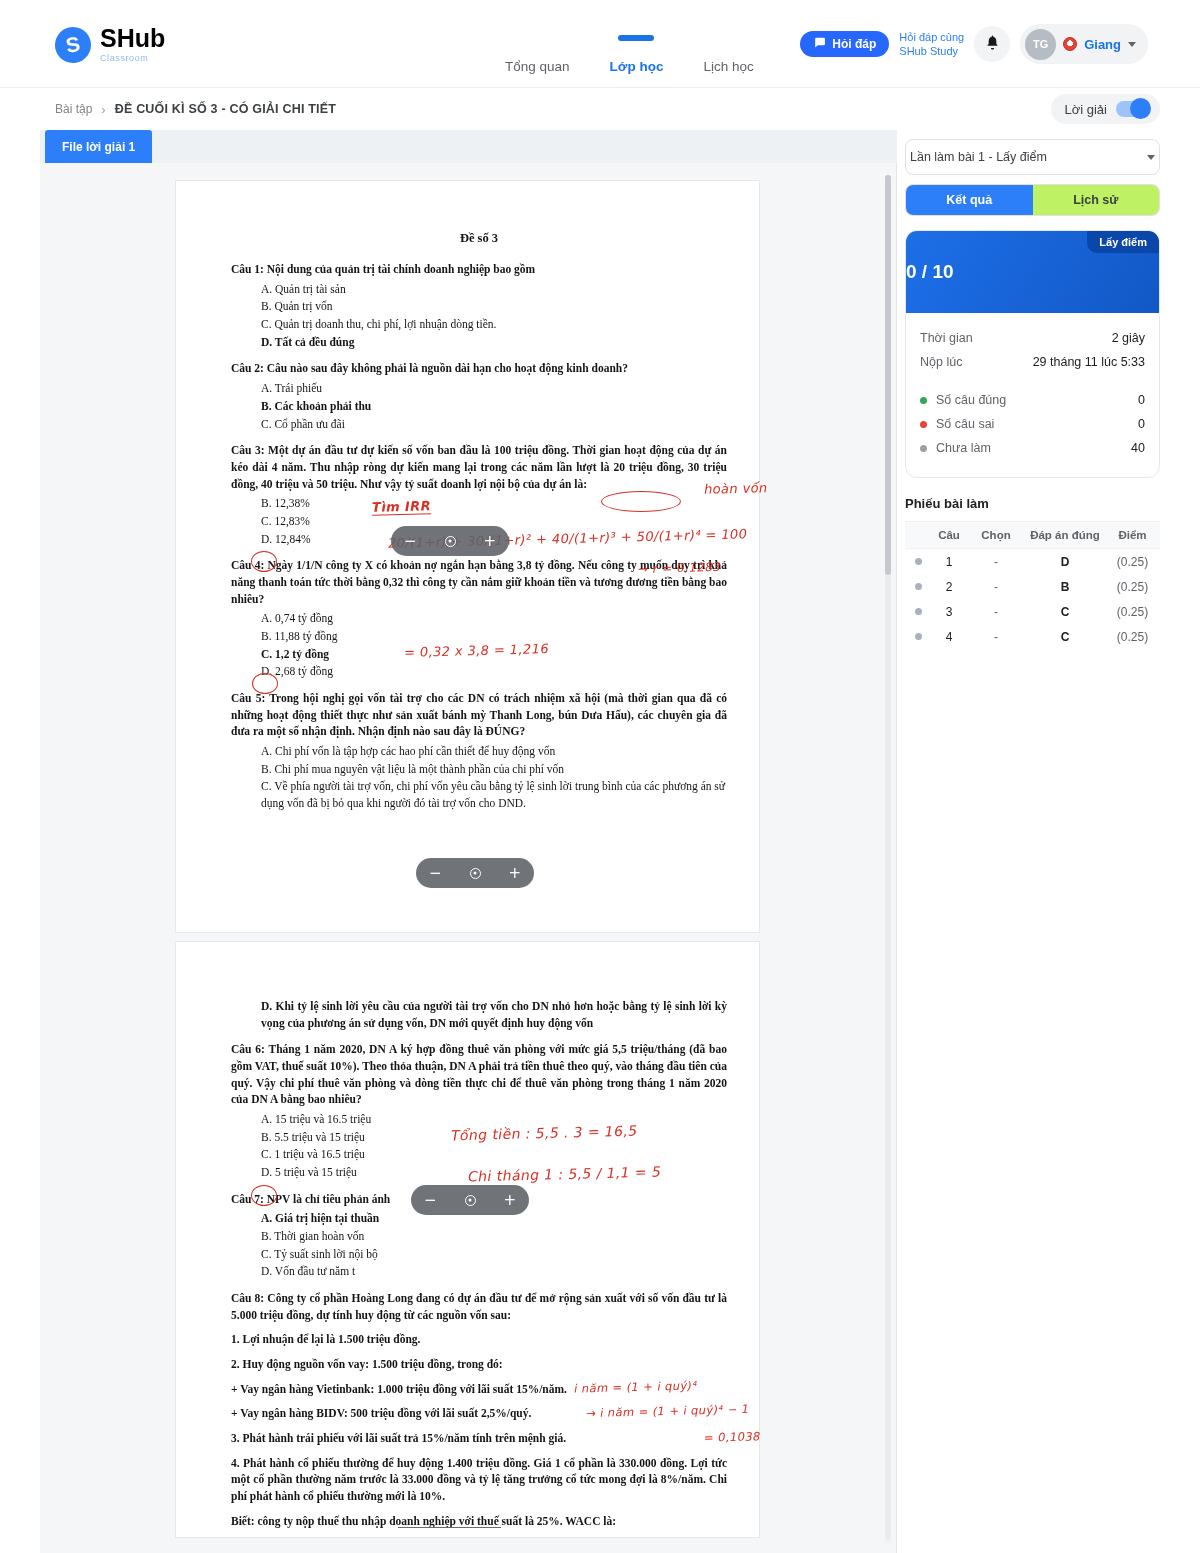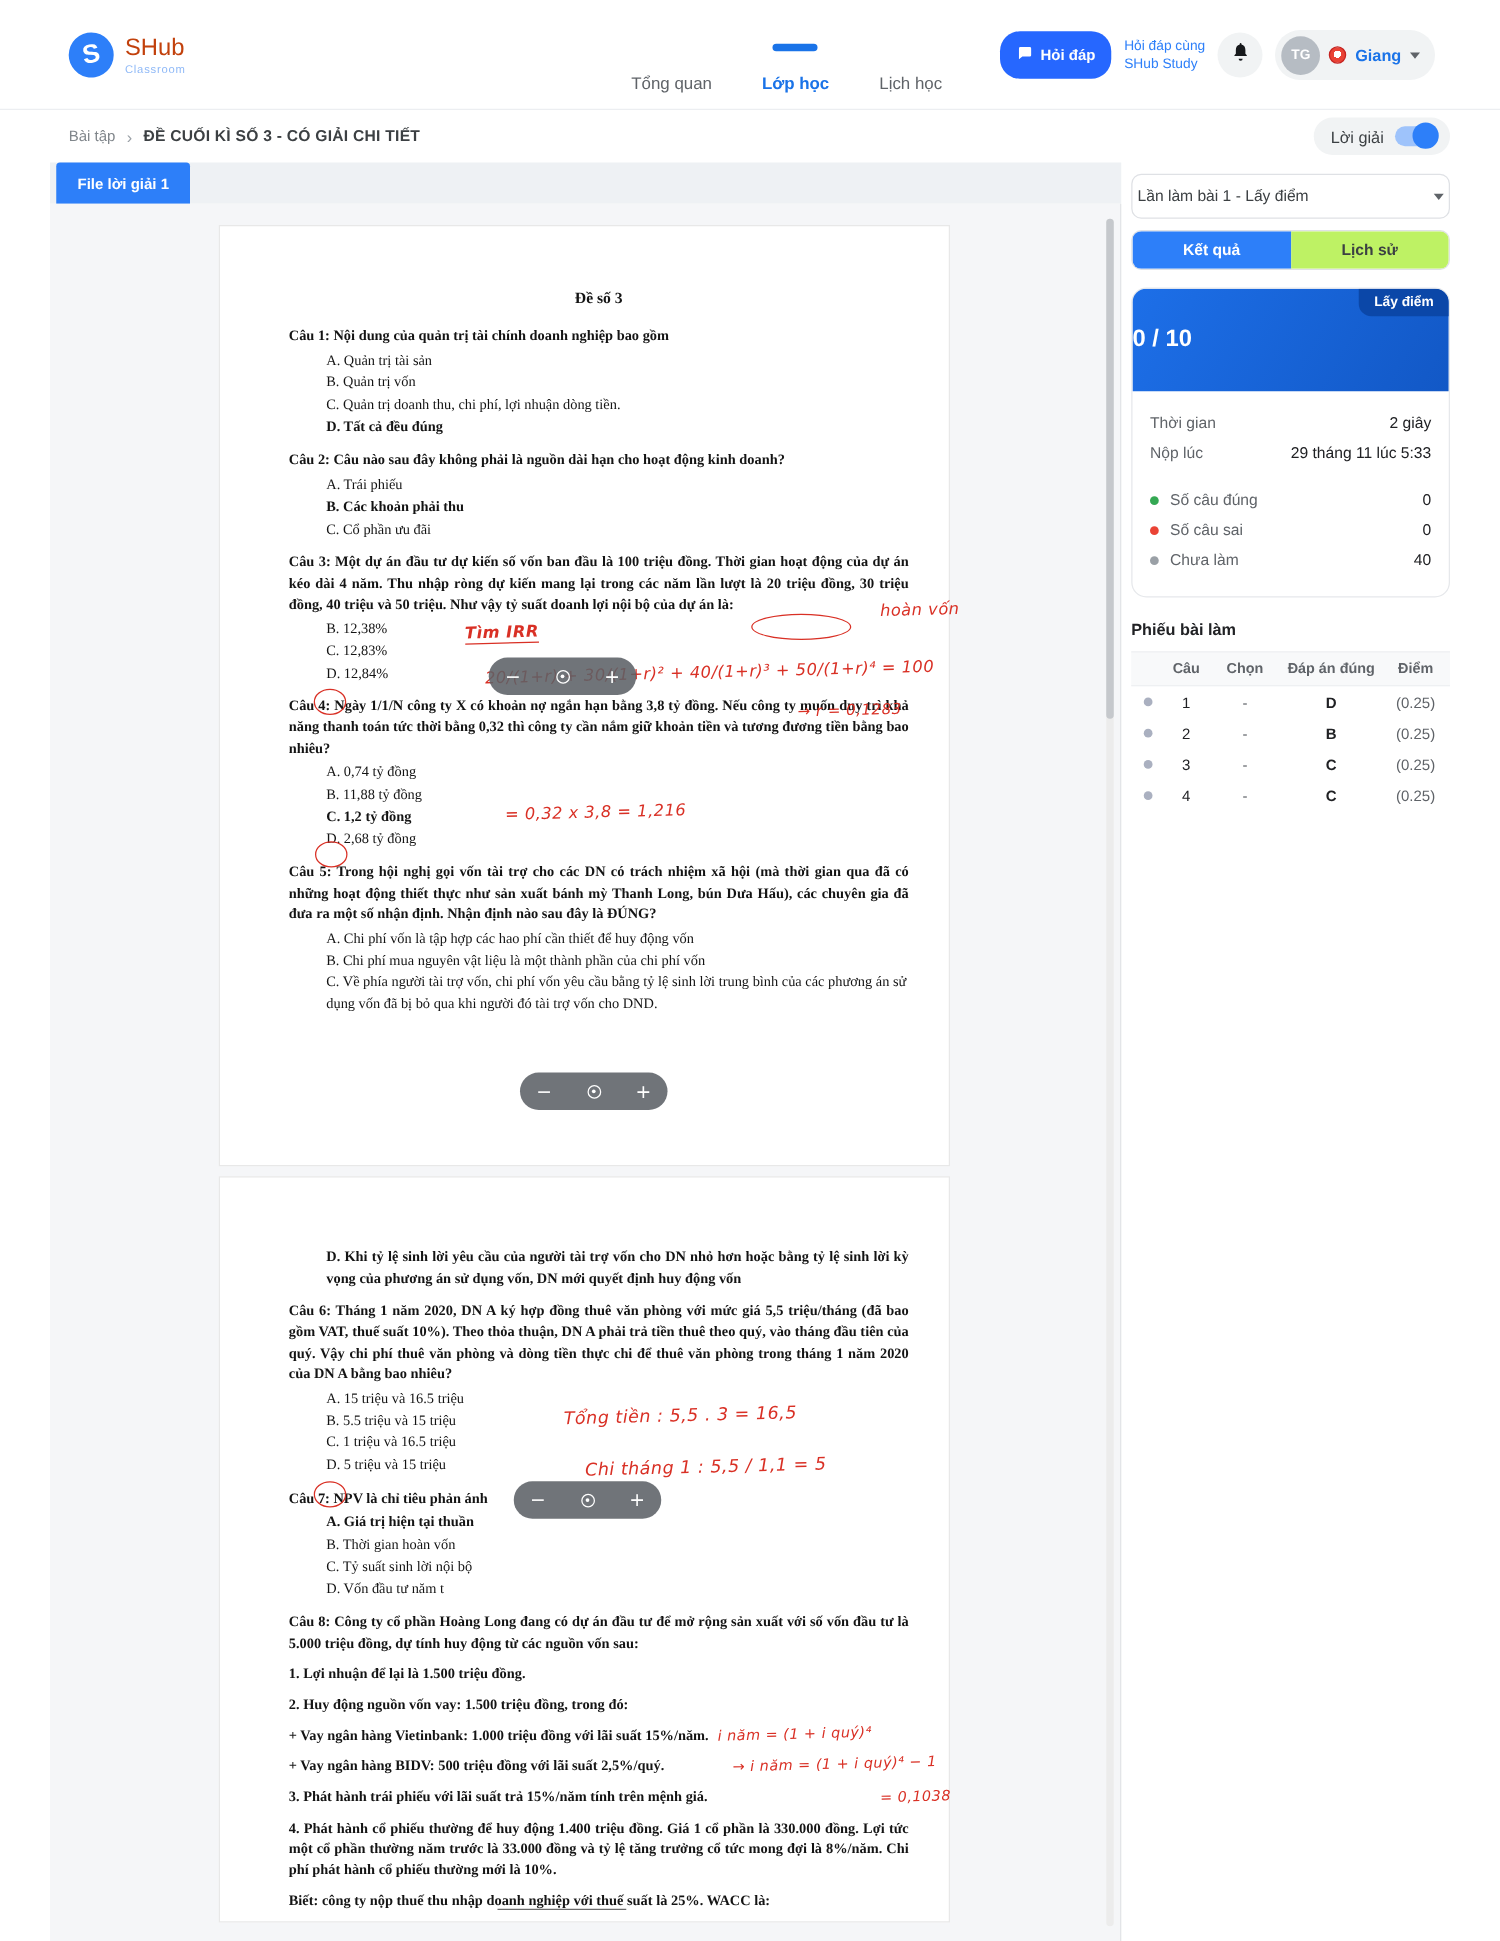--- a/index.html
+++ b/index.html
@@ -5,29 +5,29 @@
   html,body{margin:0;padding:0;background:#fff;}
   *{box-sizing:border-box;}
   .app{position:relative;width:1200px;height:1553px;background:#fff;overflow:hidden;
        font-family:"Liberation Sans",sans-serif;color:#202124;}
 
   
   .navbar{position:absolute;left:0;top:0;width:1200px;height:88px;background:#fff;border-bottom:1px solid #eceef1;}
   .brand{position:absolute;left:55px;top:26px;display:flex;align-items:center;gap:9px;cursor:pointer;}
   .brand-icon{width:36px;height:36px;border-radius:50%;background:#2d7ff9;color:#fff;font-weight:bold;
               font-size:21px;display:flex;align-items:center;justify-content:center;transform:rotate(-10deg);}
-  .brand-name{font-size:19px;font-weight:normal;color:#c2410c;line-height:1;}
+  .brand-name{font-size:25px;font-weight:bold;color:#000000;line-height:1;}
   .brand-sub{font-size:9px;color:#8fb9f7;letter-spacing:.6px;margin-top:2px;}
   .nav-tabs{position:absolute;left:505px;top:0;height:88px;display:flex;gap:40px;align-items:center;}
   .nav-tab{font-size:13.5px;color:#5f6368;position:relative;cursor:pointer;margin-top:44px;}
   .nav-tab.active{color:#1a73e8;font-weight:bold;}
   .nav-tab.active::before{content:"";position:absolute;top:-24px;left:50%;transform:translateX(-50%);
               width:36px;height:6px;border-radius:4px;background:#1a73e8;}
   .nav-right{position:absolute;right:52px;top:0;height:88px;display:flex;align-items:center;gap:10px;}
-  .qa-btn{background:#2667ff;color:#fff;border:none;border-radius:16px;height:38px;padding:0 13px;
+  .qa-btn{background:#2667ff;color:#fff;border:none;border-radius:16px;height:26px;padding:0 13px;
           font-size:12px;font-weight:bold;display:flex;align-items:center;gap:6px;cursor:pointer;
           font-family:"Liberation Sans",sans-serif;}
   .qa-link{font-size:11px;color:#2d7ff9;line-height:1.3;cursor:pointer;}
   .bell-wrap{width:36px;height:36px;border-radius:50%;background:#f1f3f4;display:flex;align-items:center;justify-content:center;cursor:pointer;}
   .user-pill{height:40px;background:#f1f3f4;border-radius:20px;display:flex;align-items:center;gap:7px;
              padding:0 12px 0 5px;cursor:pointer;}
   .avatar{width:31px;height:31px;border-radius:50%;background:#b6bcc3;color:#fff;font-size:11px;font-weight:bold;
           display:flex;align-items:center;justify-content:center;}
   .rank-badge{width:14px;height:14px;border-radius:50%;
               background:radial-gradient(circle at 50% 45%, #fff 0 3px, #e94235 3px);border:1px solid #c5221f;}

